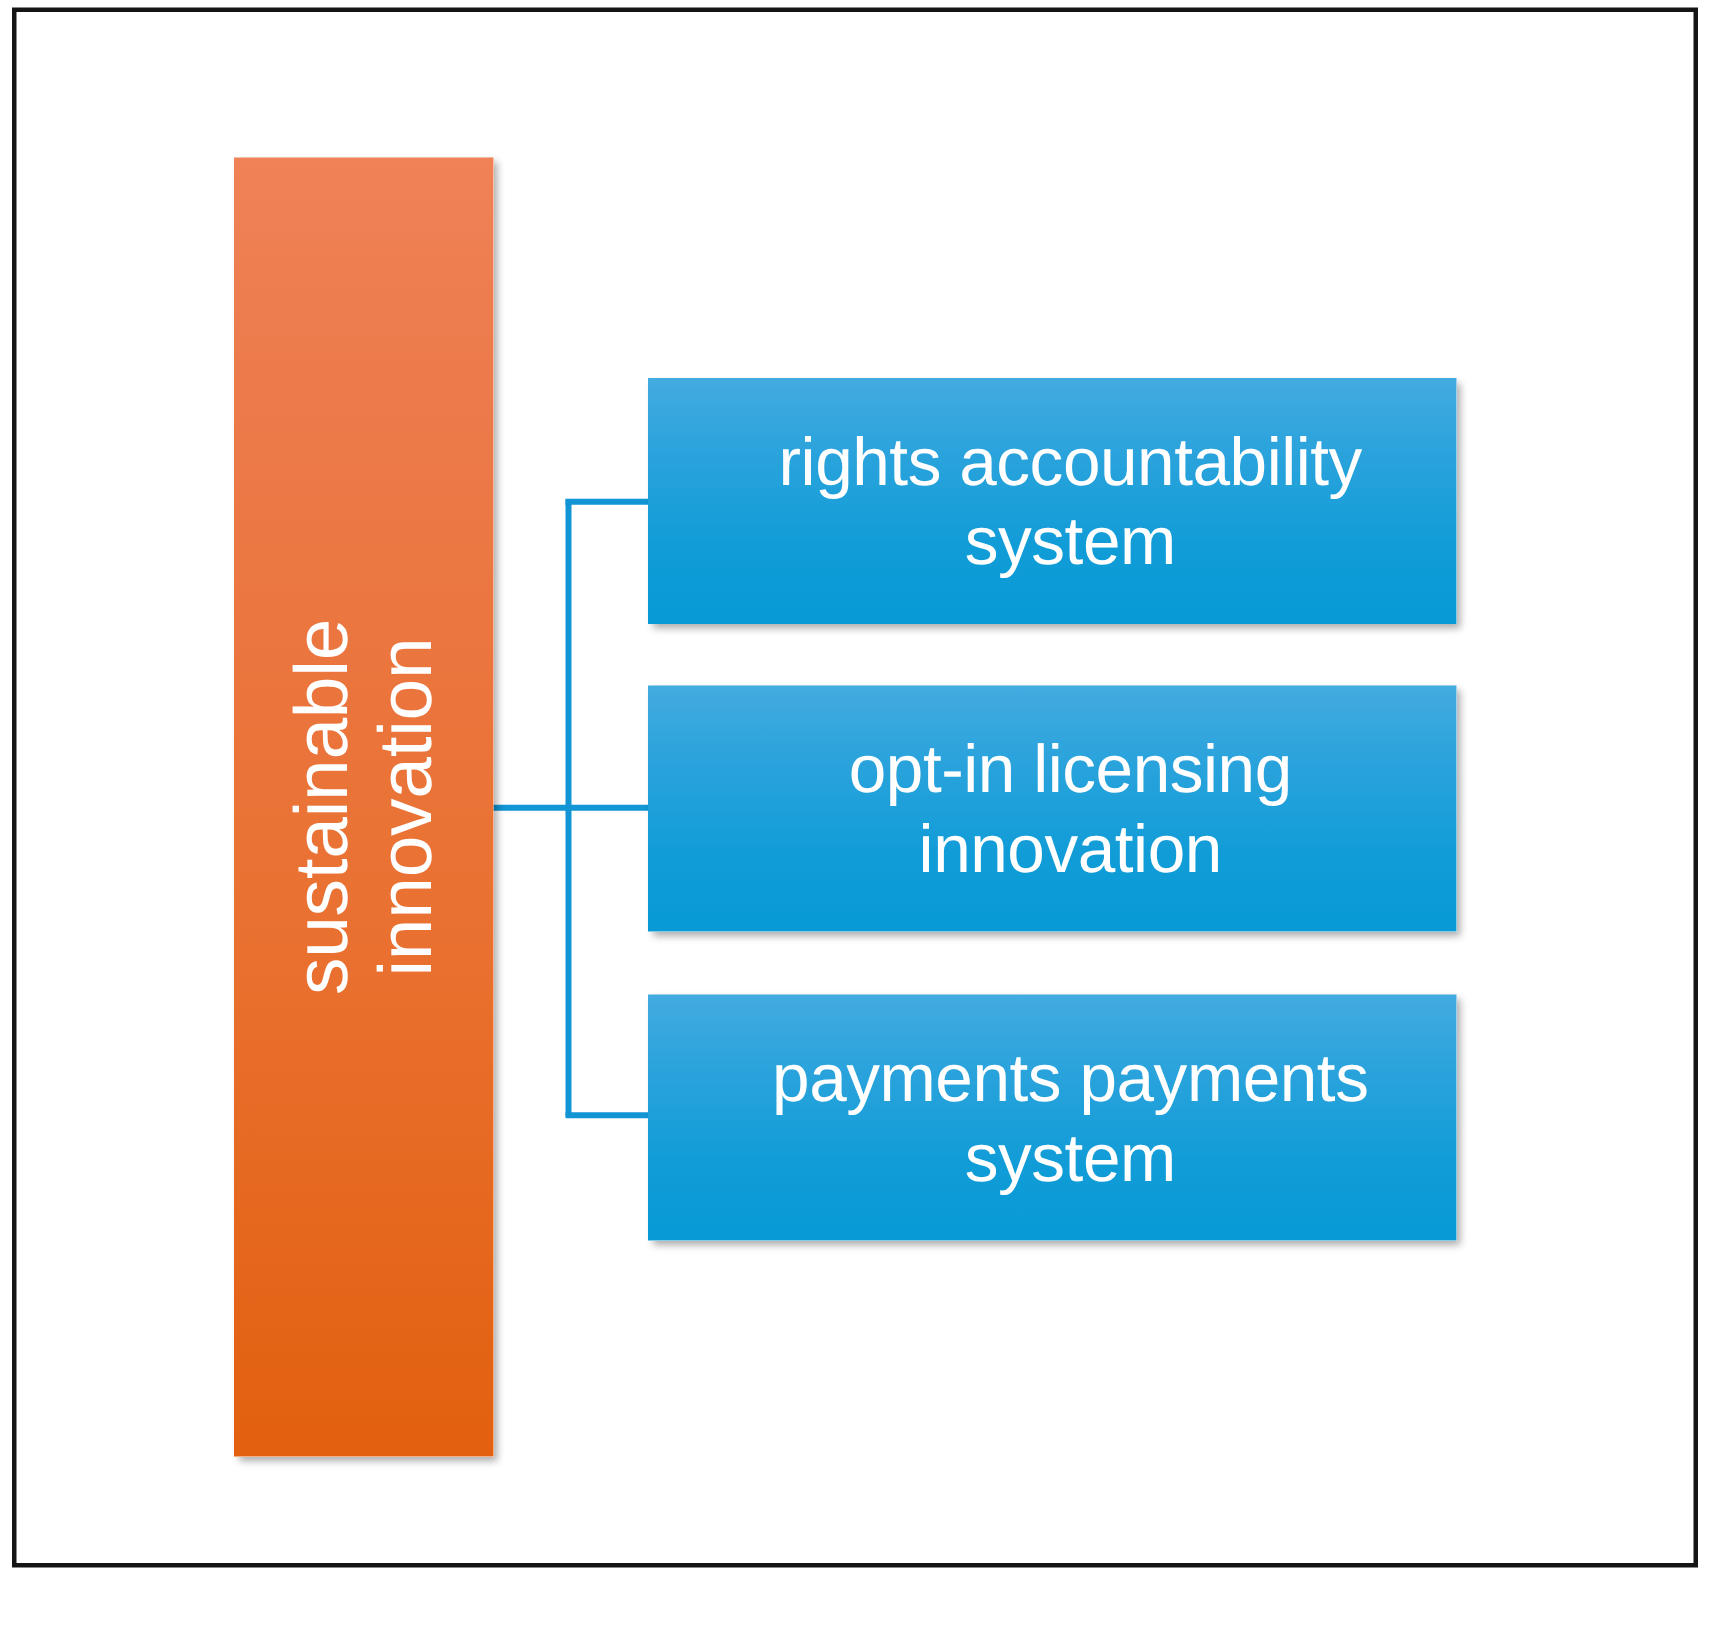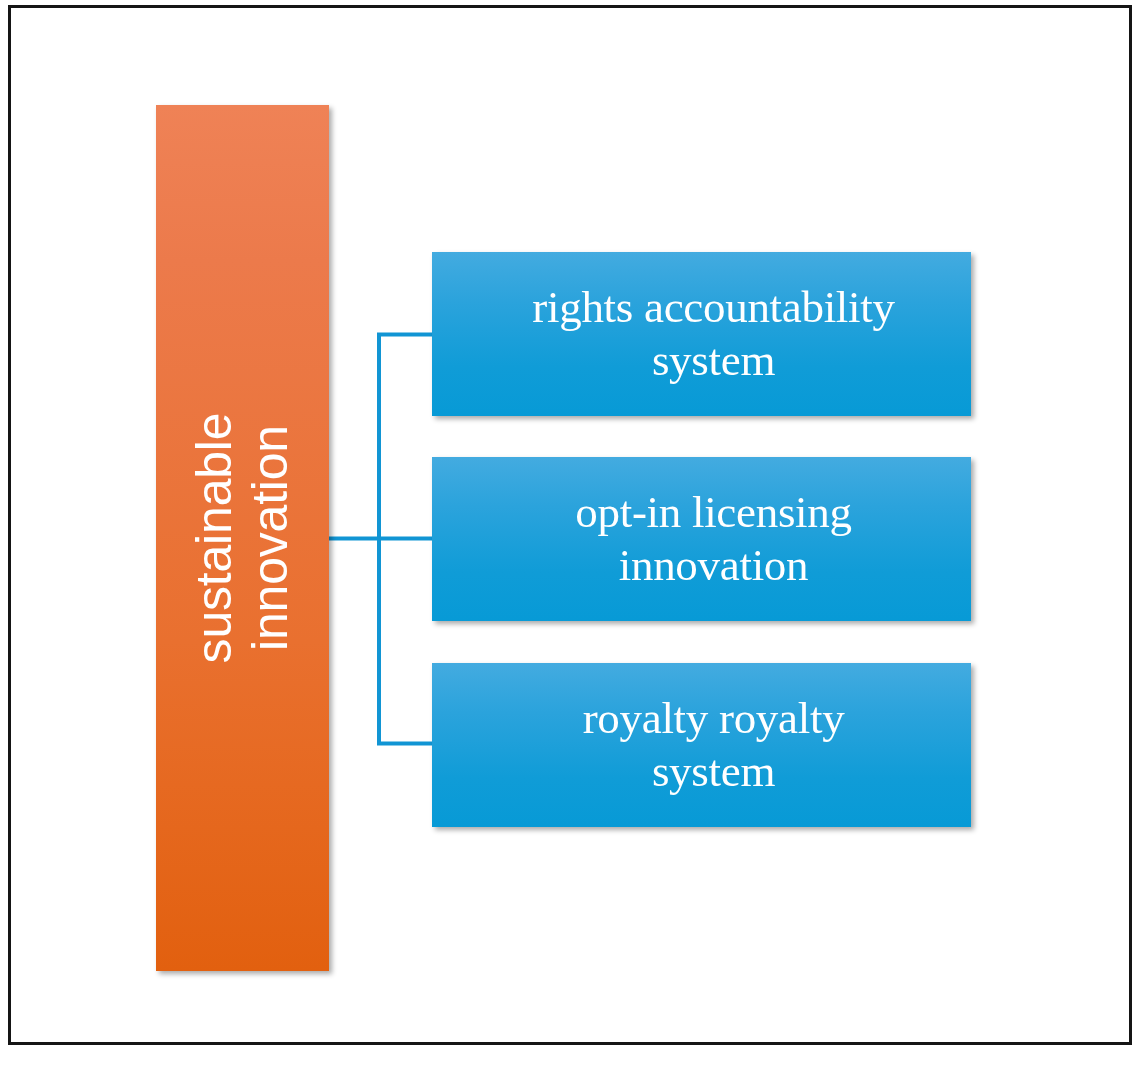--- a/index.html
+++ b/index.html
@@ -83,21 +83,21 @@
   }
   #child-node-0 { top: 252px;  height: 164px; }
   #child-node-1 { top: 457px;  height: 164px; }
   #child-node-2 { top: 663px;  height: 164px; }
 
   .child-label {
     color: #ffffff;
     font-size: 45px;
     line-height: 1.18;
     text-align: center;
-    font-family: Liberation Serif, serif;
+    font-family: Liberation Sans, sans-serif;
     letter-spacing: -0.3px;
     margin-left: 24px;
   }
 </style>
 </head>
 <body>
 
 <div id="canvas">
 
   <div id="page-frame"></div>
@@ -131,18 +131,18 @@
 
   <div class="child-node" id="child-node-1">
     <div class="child-label">
       <span>opt-in licensing</span><br>
       <span>innovation</span>
     </div>
   </div>
 
   <div class="child-node" id="child-node-2">
     <div class="child-label">
-      <span>royalty royalty</span><br>
+      <span>payments payments</span><br>
       <span>system</span>
     </div>
   </div>
 
 </div>
 
 </body></html>

